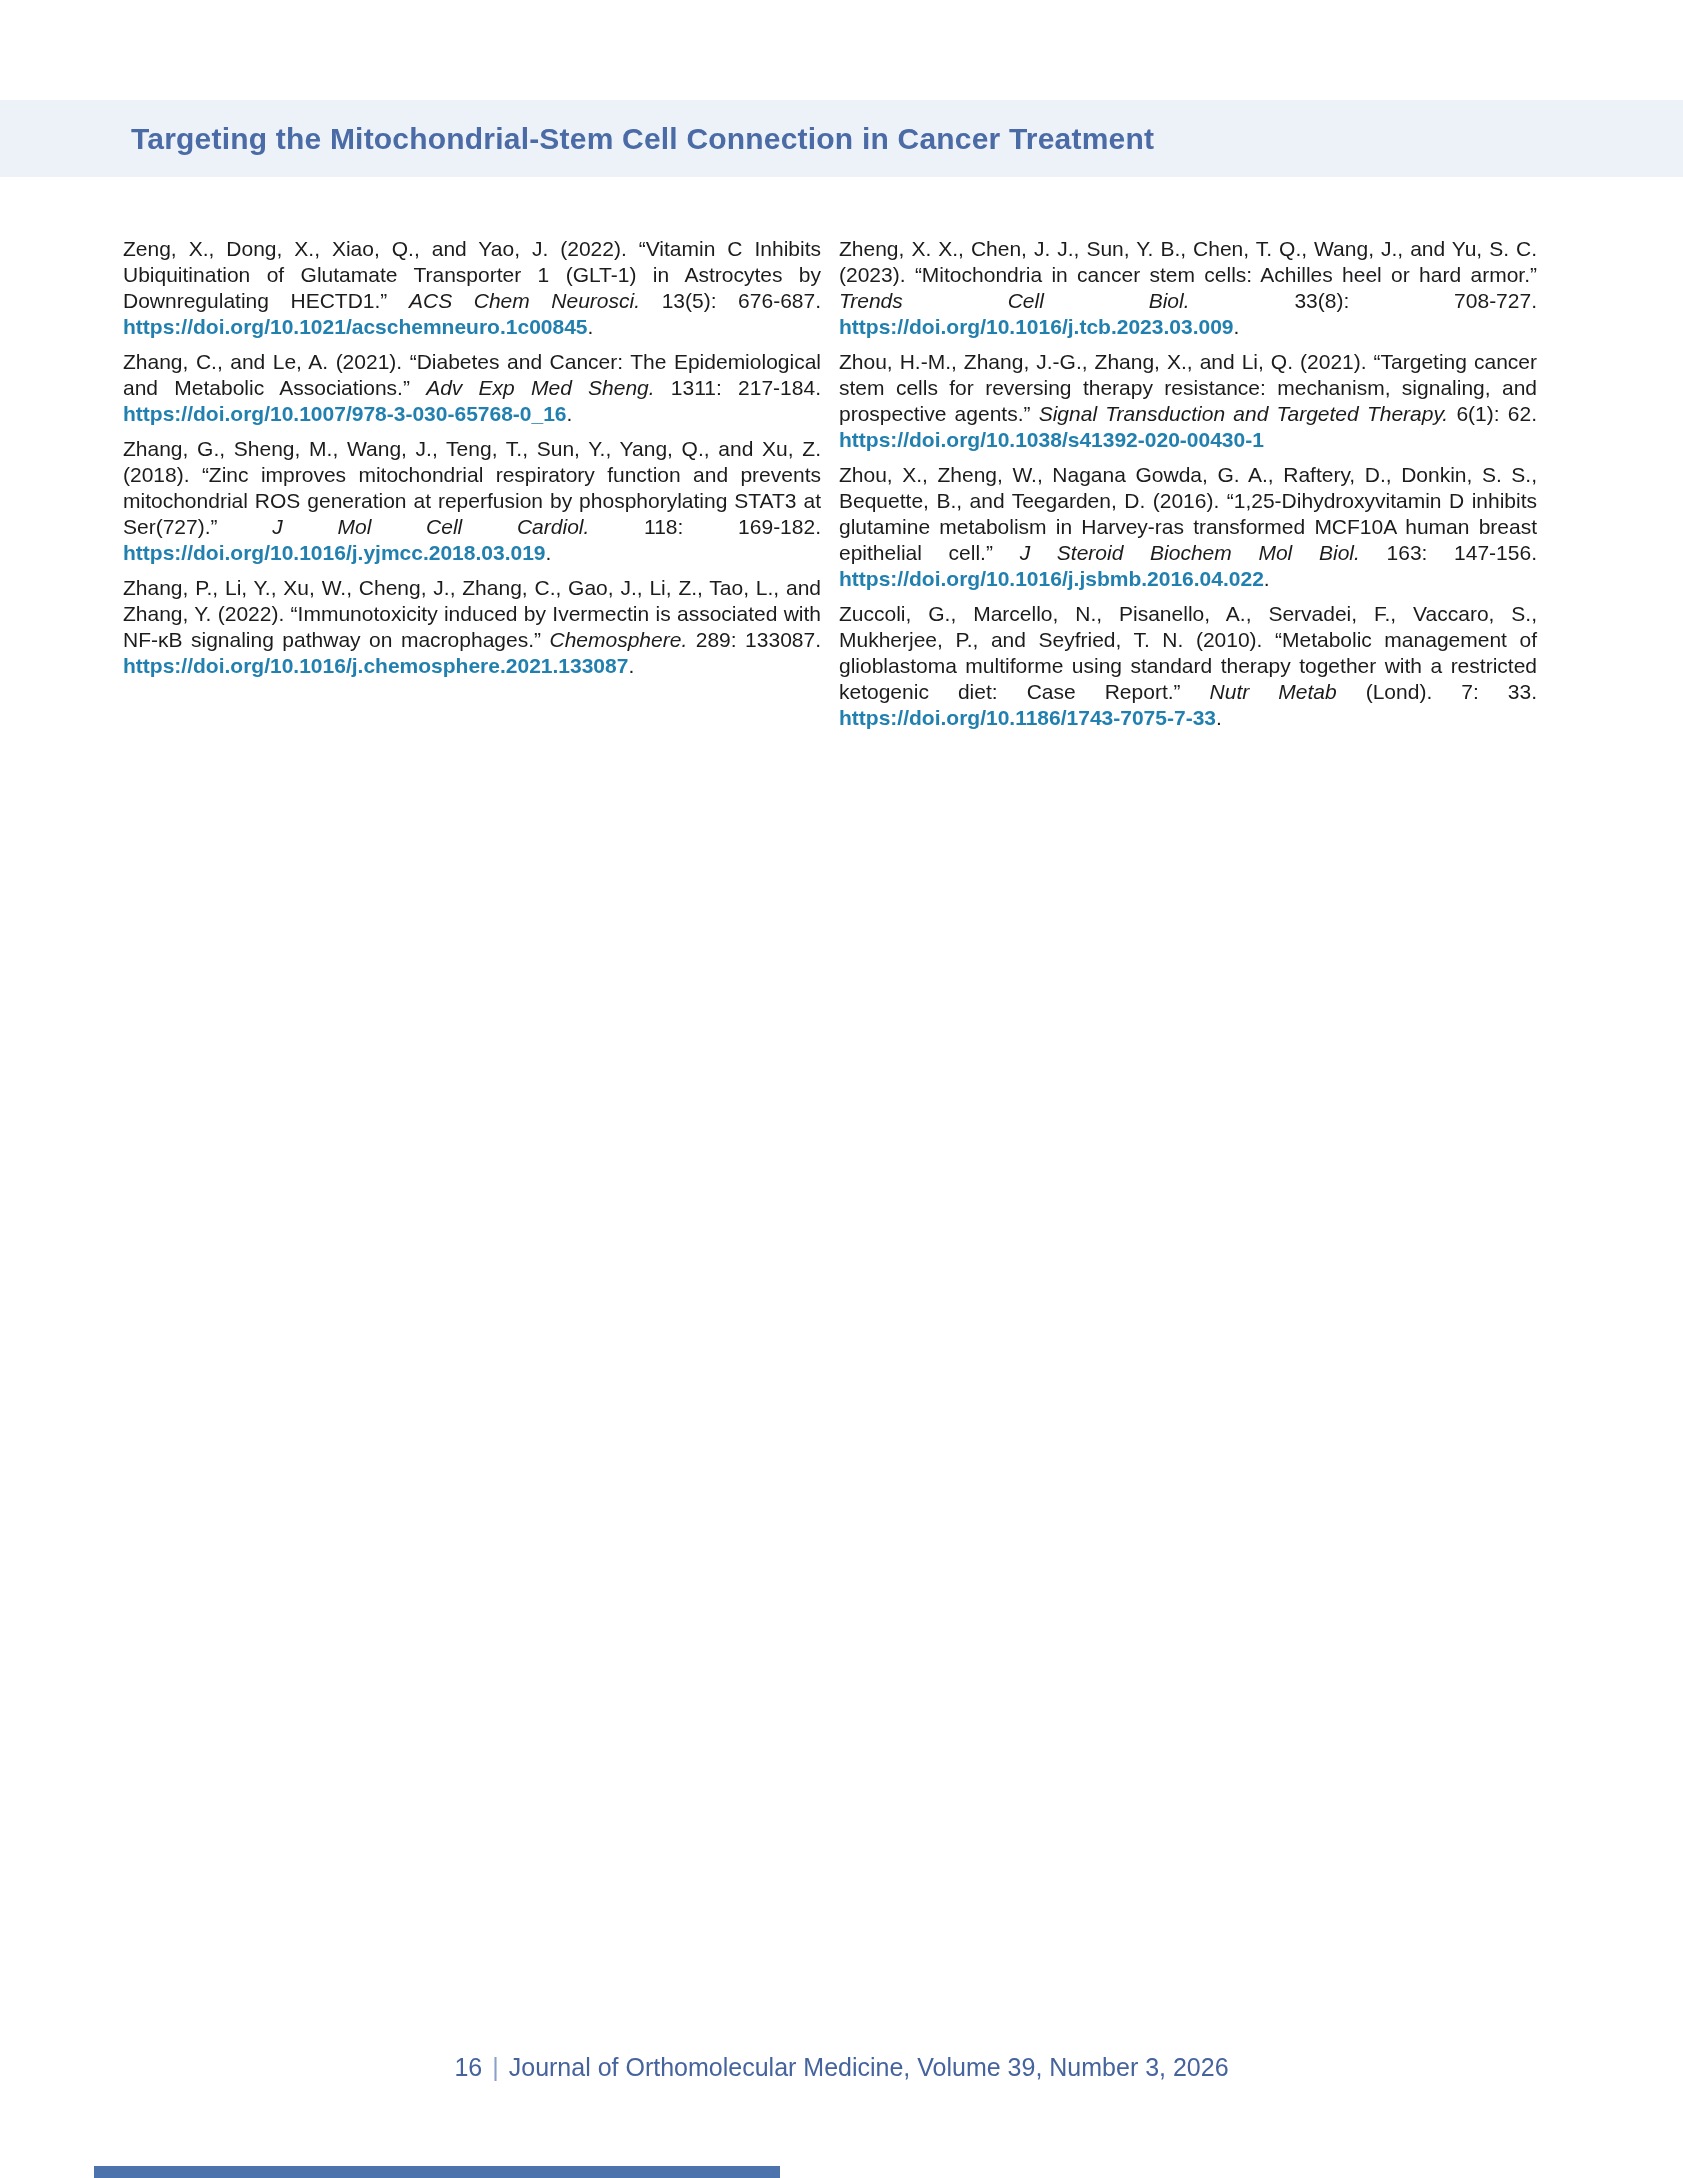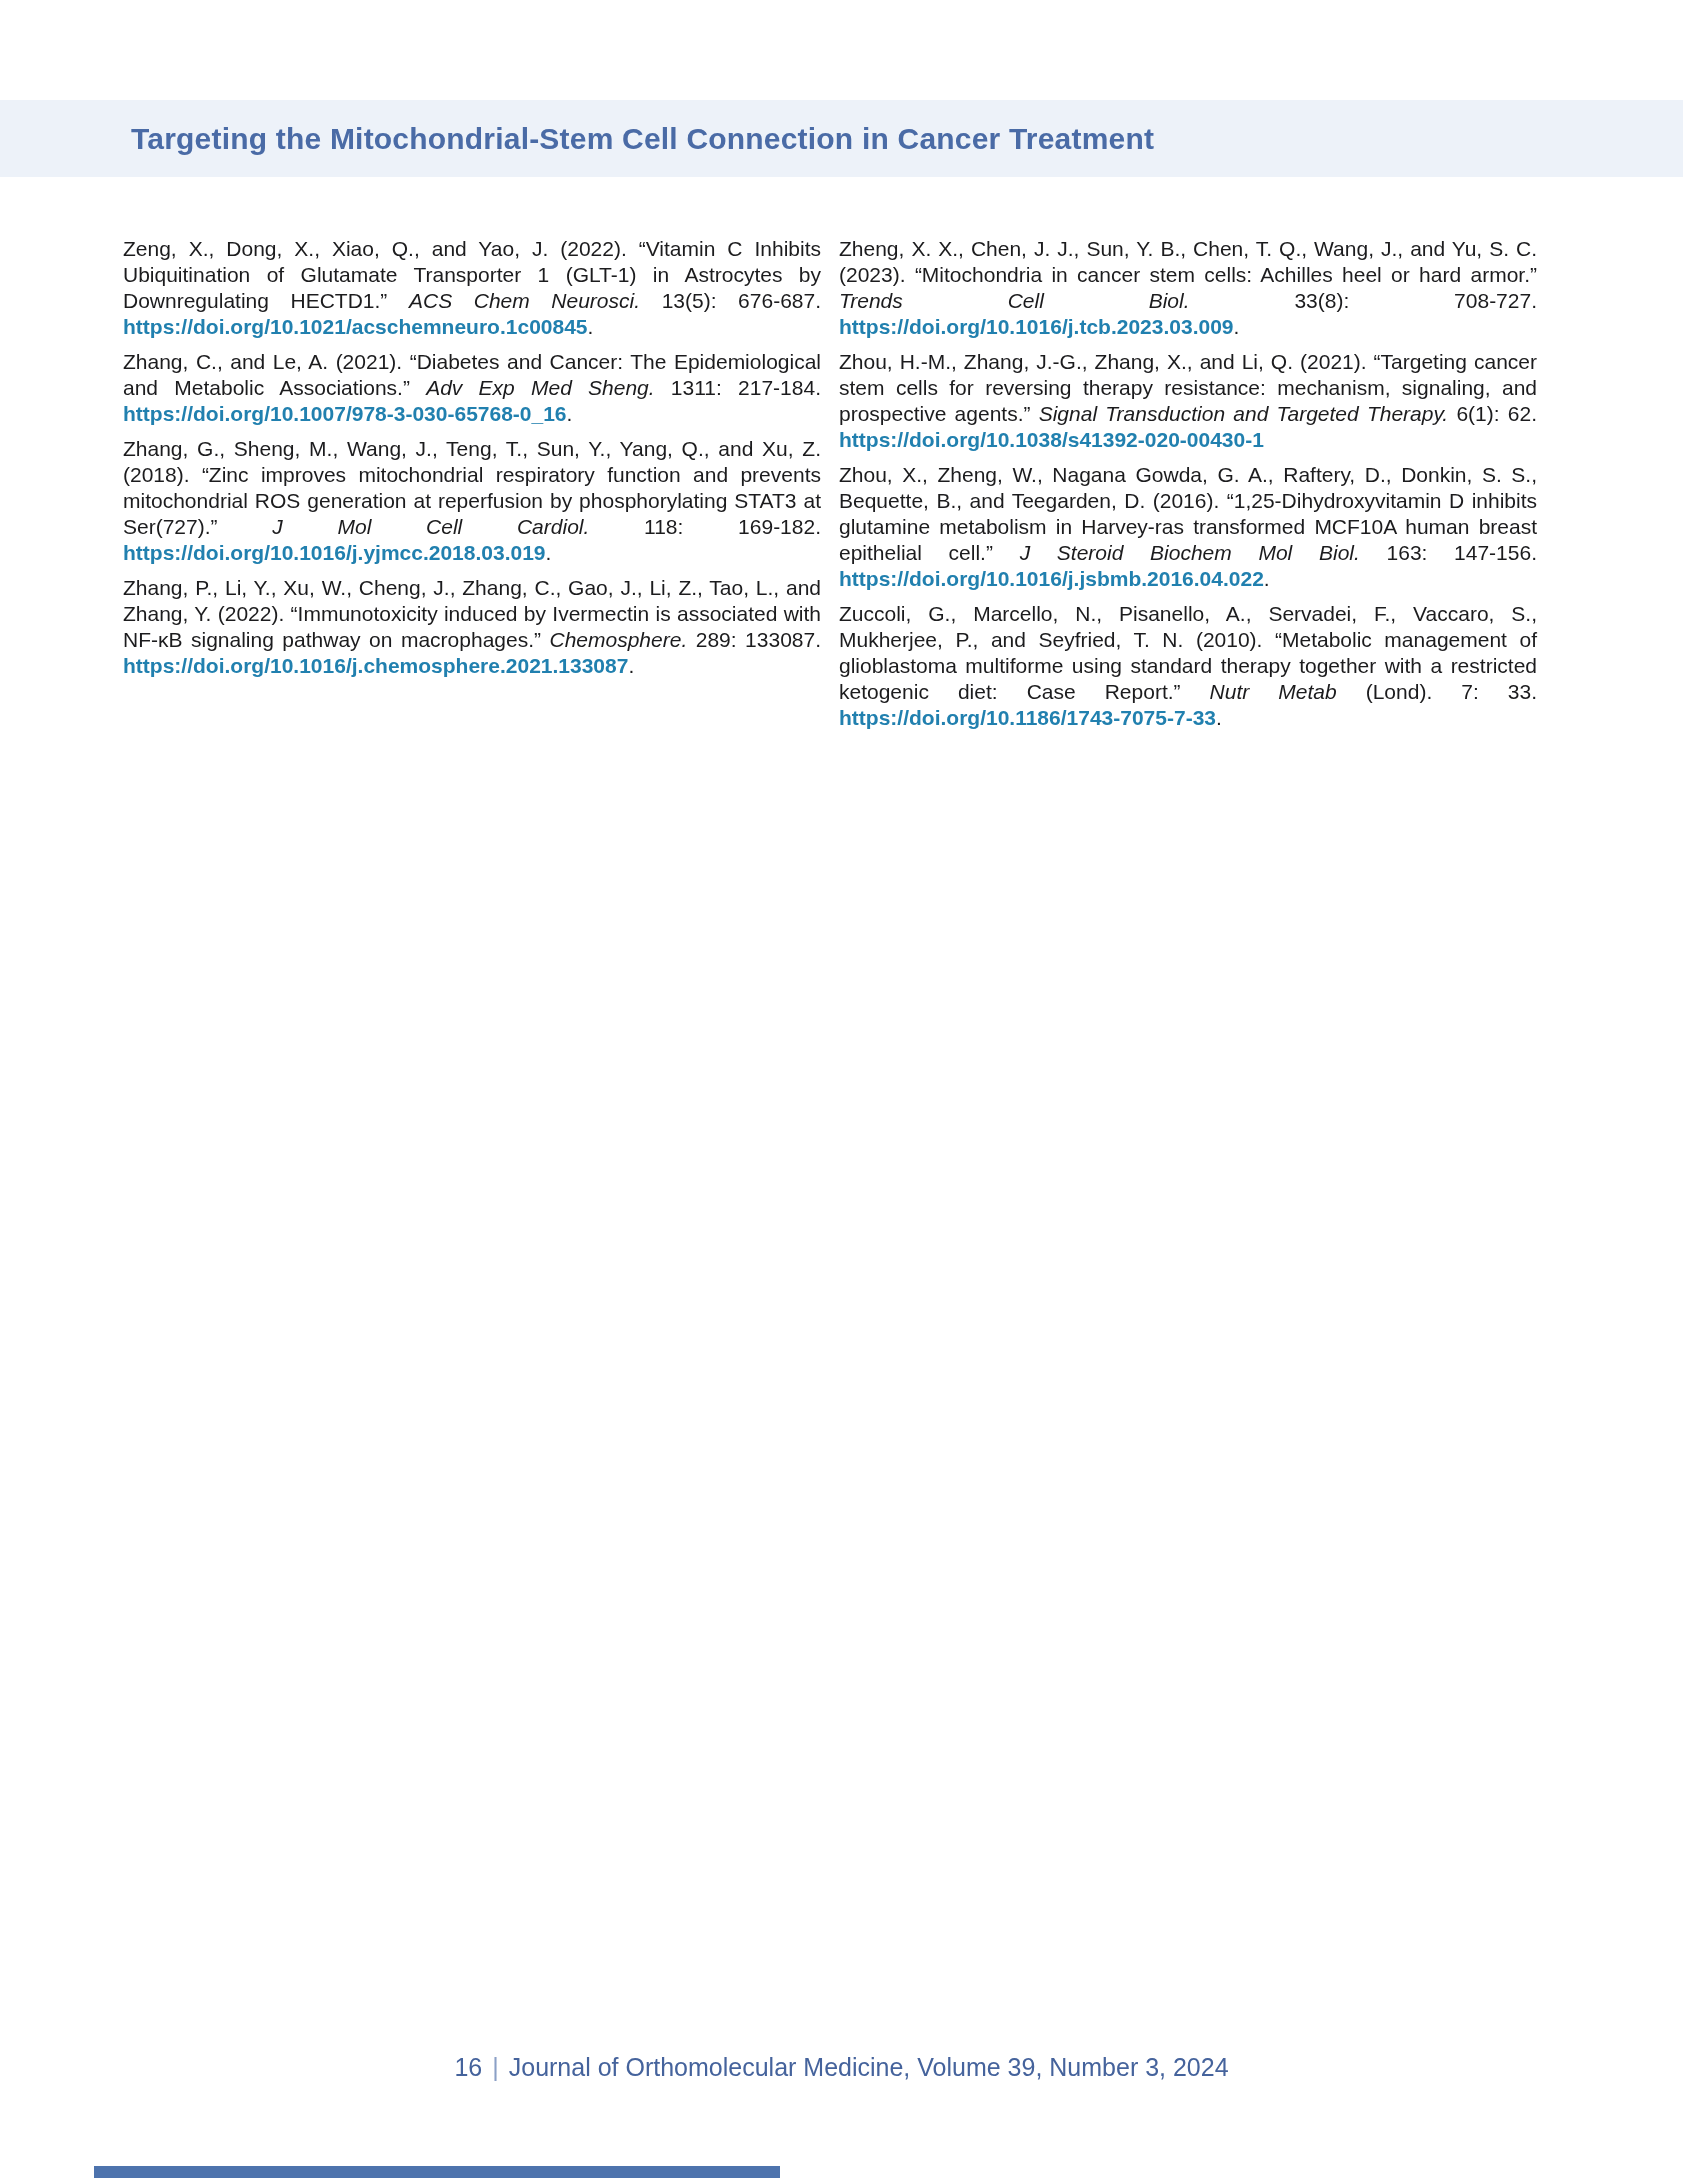--- a/index.html
+++ b/index.html
@@ -103,19 +103,19 @@
       </div>
     <div class="col">
         <p class="ref"><span class="seg-normal">Zheng, X. X., Chen, J. J., Sun, Y. B., Chen, T. Q., Wang, J., and Yu, S. C. (2023). “Mitochondria in cancer stem cells: Achilles heel or hard armor.” </span><span class="seg-italic">Trends Cell Biol.</span><span class="seg-normal"> 33(8): 708-727. </span><span class="seg-link">https://doi.org/10.1016/j.tcb.2023.03.009</span><span class="seg-normal">.</span></p>
         <p class="ref"><span class="seg-normal">Zhou, H.-M., Zhang, J.-G., Zhang, X., and Li, Q. (2021). “Targeting cancer stem cells for reversing therapy resistance: mechanism, signaling, and prospective agents.” </span><span class="seg-italic">Signal Transduction and Targeted Therapy.</span><span class="seg-normal"> 6(1): 62. </span><span class="seg-link">https://doi.org/10.1038/s41392-020-00430-1</span></p>
         <p class="ref"><span class="seg-normal">Zhou, X., Zheng, W., Nagana Gowda, G. A., Raftery, D., Donkin, S. S., Bequette, B., and Teegarden, D. (2016). “1,25-Dihydroxyvitamin D inhibits glutamine metabolism in Harvey-ras transformed MCF10A human breast epithelial cell.” </span><span class="seg-italic">J Steroid Biochem Mol Biol.</span><span class="seg-normal"> 163: 147-156. </span><span class="seg-link">https://doi.org/10.1016/j.jsbmb.2016.04.022</span><span class="seg-normal">.</span></p>
         <p class="ref"><span class="seg-normal">Zuccoli, G., Marcello, N., Pisanello, A., Servadei, F., Vaccaro, S., Mukherjee, P., and Seyfried, T. N. (2010). “Metabolic management of glioblastoma multiforme using standard therapy together with a restricted ketogenic diet: Case Report.” </span><span class="seg-italic">Nutr Metab</span><span class="seg-normal"> (Lond). 7: 33. </span><span class="seg-link">https://doi.org/10.1186/1743-7075-7-33</span><span class="seg-normal">.</span></p>
       </div>
   </div>
 
   <div class="footer">
-    <span class="page-num">16</span><span class="sep">|</span><span class="journal-line">Journal of Orthomolecular Medicine, Volume 39, Number 3, 2024</span>
+    <span class="page-num">16</span><span class="sep">|</span><span class="journal-line">Journal of Orthomolecular Medicine, Volume 39, Number 3, 2026</span>
   </div>
 
   <div class="accent-bar"></div>
 
 </div>
 
 
 </body></html>

